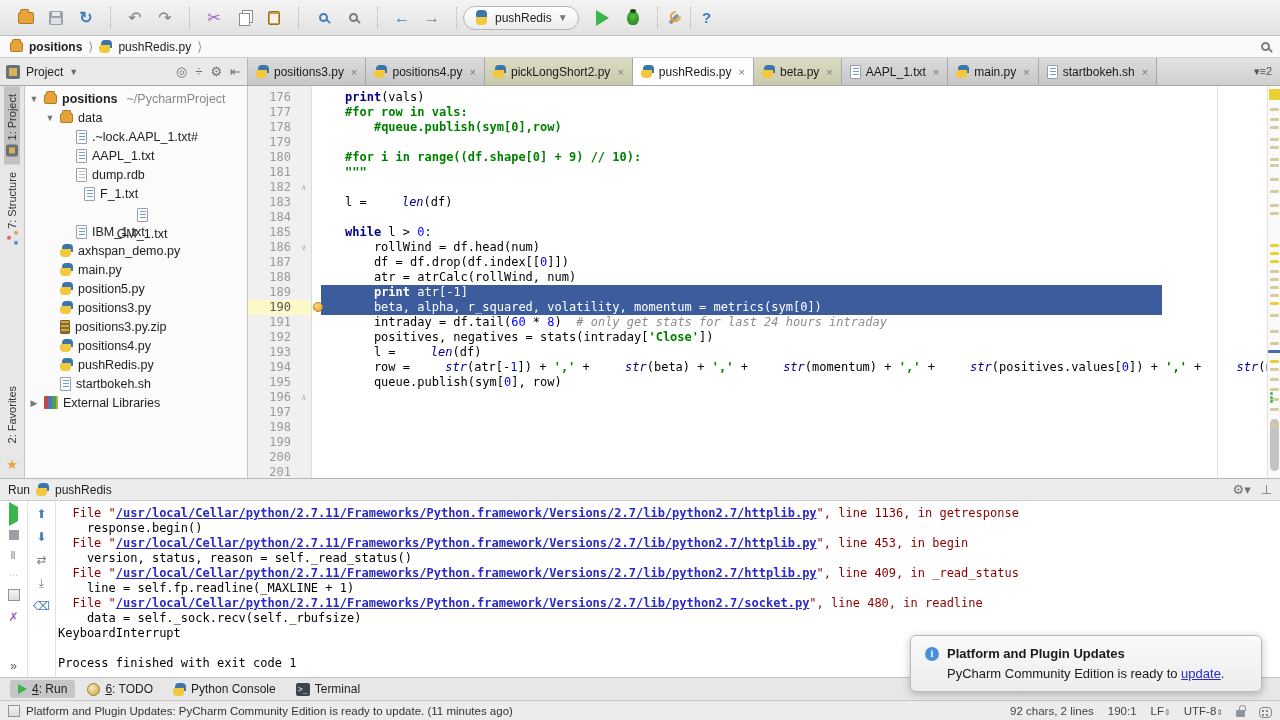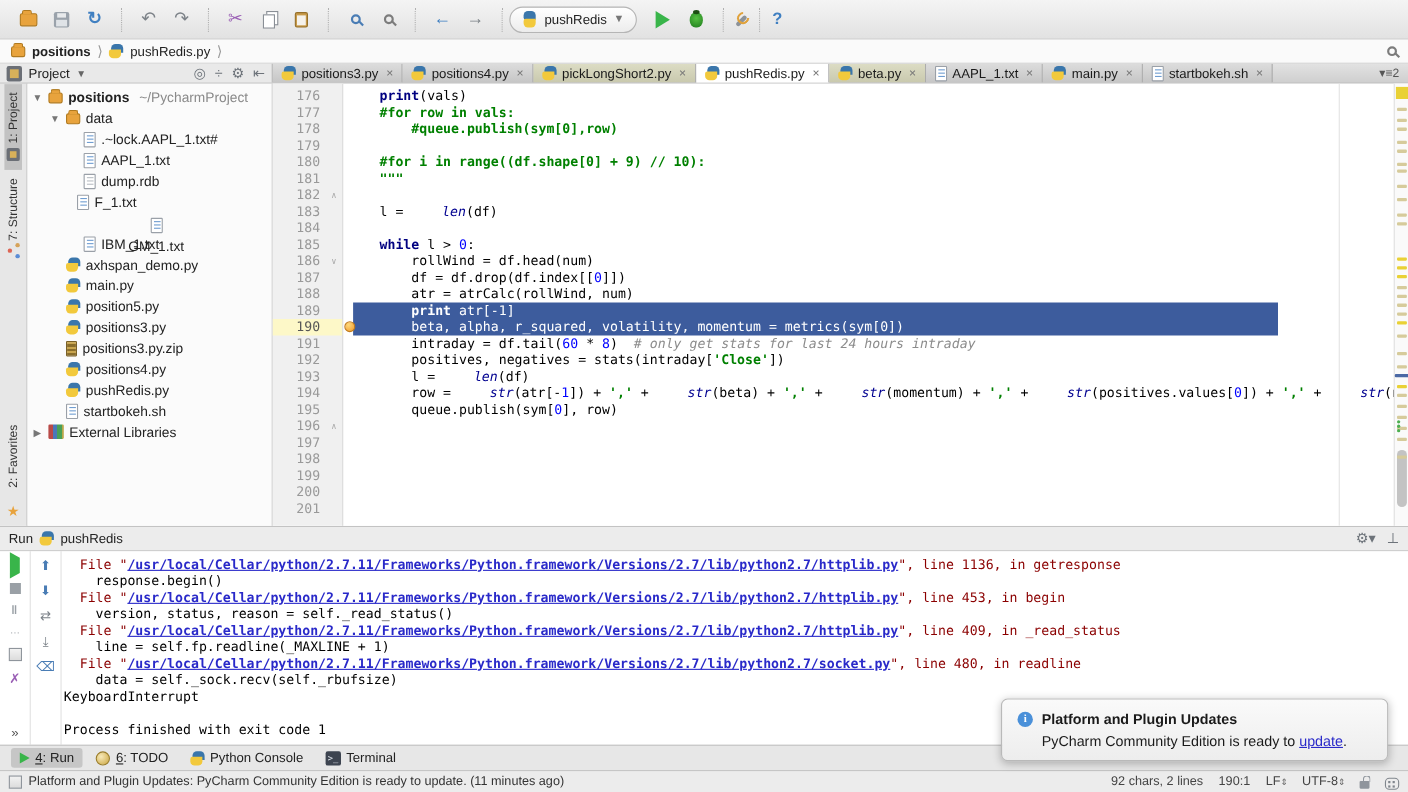--- a/index.html
+++ b/index.html
@@ -54,21 +54,21 @@
   .ic-hector:before { content:""; position:absolute; top:2px; left:2px; width:2px; height:2px; background:#80868d; box-shadow:4px 0 0 #80868d, 0 4px 0 #80868d, 4px 4px 0 #80868d; }
   .ic-grid { width:12px; height:12px; border:1px solid #8f959c; background:linear-gradient(#f2f2f2,#dcdcdc); }
 
   
   .crumbs { height:22px; background:#fafafa; border-bottom:1px solid #d0d0d0; display:flex; align-items:center; gap:6px; padding:0 10px; flex:none; }
   .crumbs b { font-weight:bold; }
   .crumb-sep { color:#9a9a9a; font-size:13px; }
   .crumbs .spacer { flex:1; }
 
   
-  .tabrow { height:18px; background:linear-gradient(#e2e2e2,#cfcfcf); border-bottom:1px solid #a8a8a8; display:flex; align-items:stretch; flex:none; }
+  .tabrow { height:28px; background:linear-gradient(#e2e2e2,#cfcfcf); border-bottom:1px solid #a8a8a8; display:flex; align-items:stretch; flex:none; }
   .proj-head { width:248px; flex:none; display:flex; align-items:center; gap:6px; padding:0 6px; border-right:1px solid #b5b5b5; background:#e9e9e9; }
   .proj-head .ph-caret { color:#666; font-size:9px; }
   .ph-icons { margin-left:auto; display:flex; gap:8px; color:#6d737a; font-size:13px; align-items:center; }
   .tabs { display:flex; align-items:stretch; flex:1; overflow:hidden; }
   .tab { display:flex; align-items:center; gap:5px; padding:0 8px; border-right:1px solid #a8a8a8; background:linear-gradient(#dcdcdc,#c6c6c6); font-size:12px; color:#1a1a1a; white-space:nowrap; }
   .tab.olive { background:linear-gradient(#dcdcc4,#c9c9ae); }
   .tab.active { background:#fff; border-bottom:1px solid #fff; margin-bottom:-1px; }
   .tab .x { color:#777; font-size:11px; margin-left:2px; }
   .tab-end { margin-left:auto; display:flex; align-items:center; gap:2px; padding:0 8px; color:#555; font-size:11px; }
 
@@ -329,21 +329,21 @@
         <div class="trow" style="padding-left: 36px;">
           <span class="arrow"></span>
           <span class="ic-page"></span>
           <span class="lbl">AAPL_1.txt</span>
         </div>
         <div class="trow" style="padding-left: 36px;">
           <span class="arrow"></span>
           <span class="ic-page plain"></span>
           <span class="lbl">dump.rdb</span>
         </div>
-        <div class="trow" style="padding-left: 30px;">
+        <div class="trow" style="padding-left: 44px;">
           <span class="arrow"></span>
           <span class="ic-page"></span>
           <span class="lbl">F_1.txt</span>
         </div>
         <div class="trow" style="padding-left: 16px; flex-direction: column;">
           <span class="arrow"></span>
           <span class="ic-page"></span>
           <span class="lbl">GM_1.txt</span>
         </div>
         <div class="trow" style="padding-left: 36px;">

